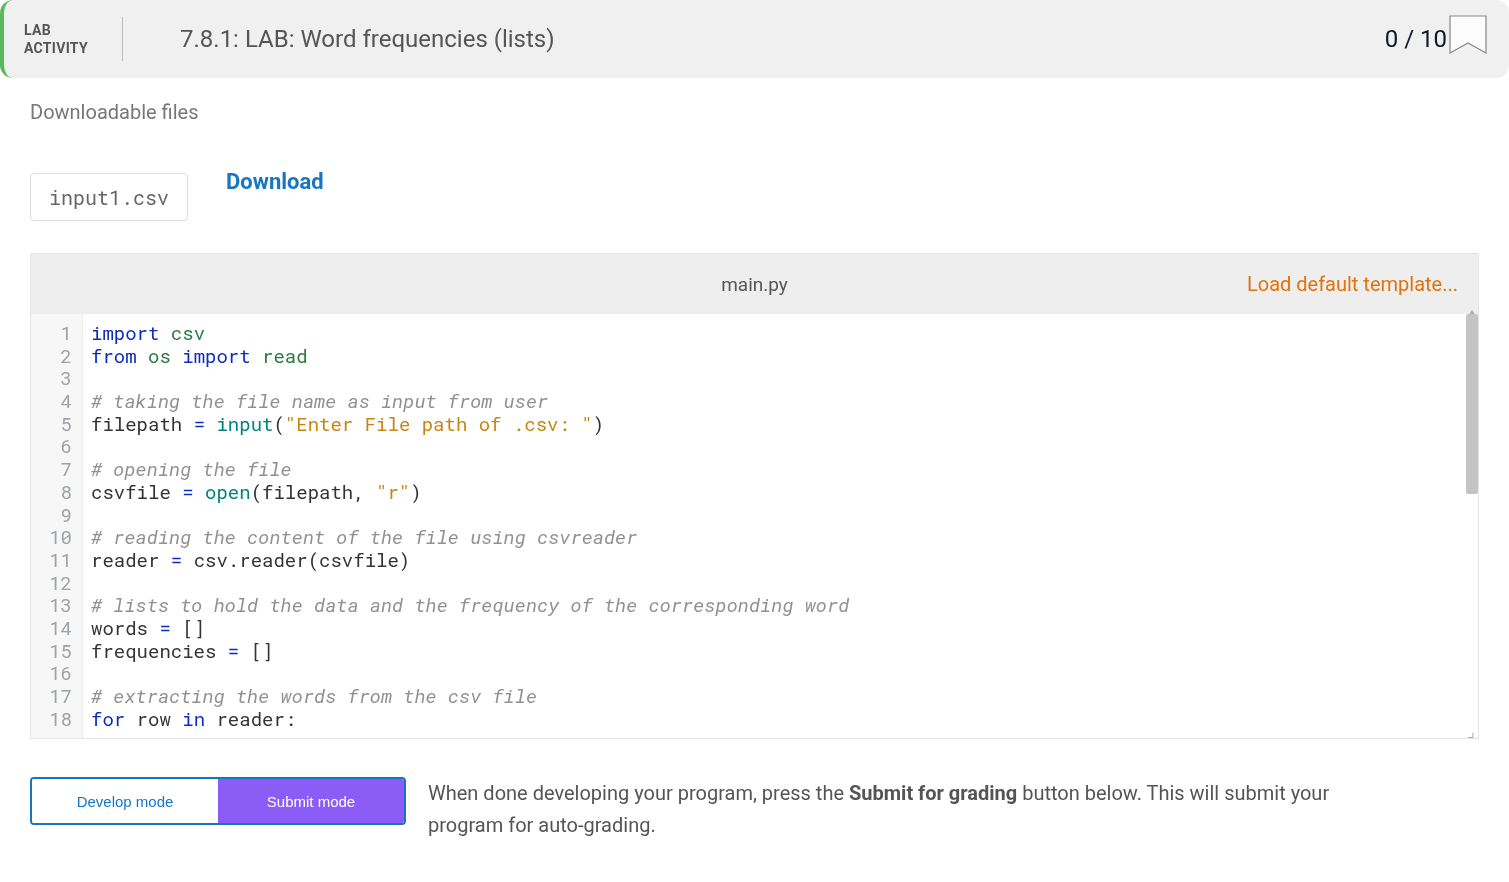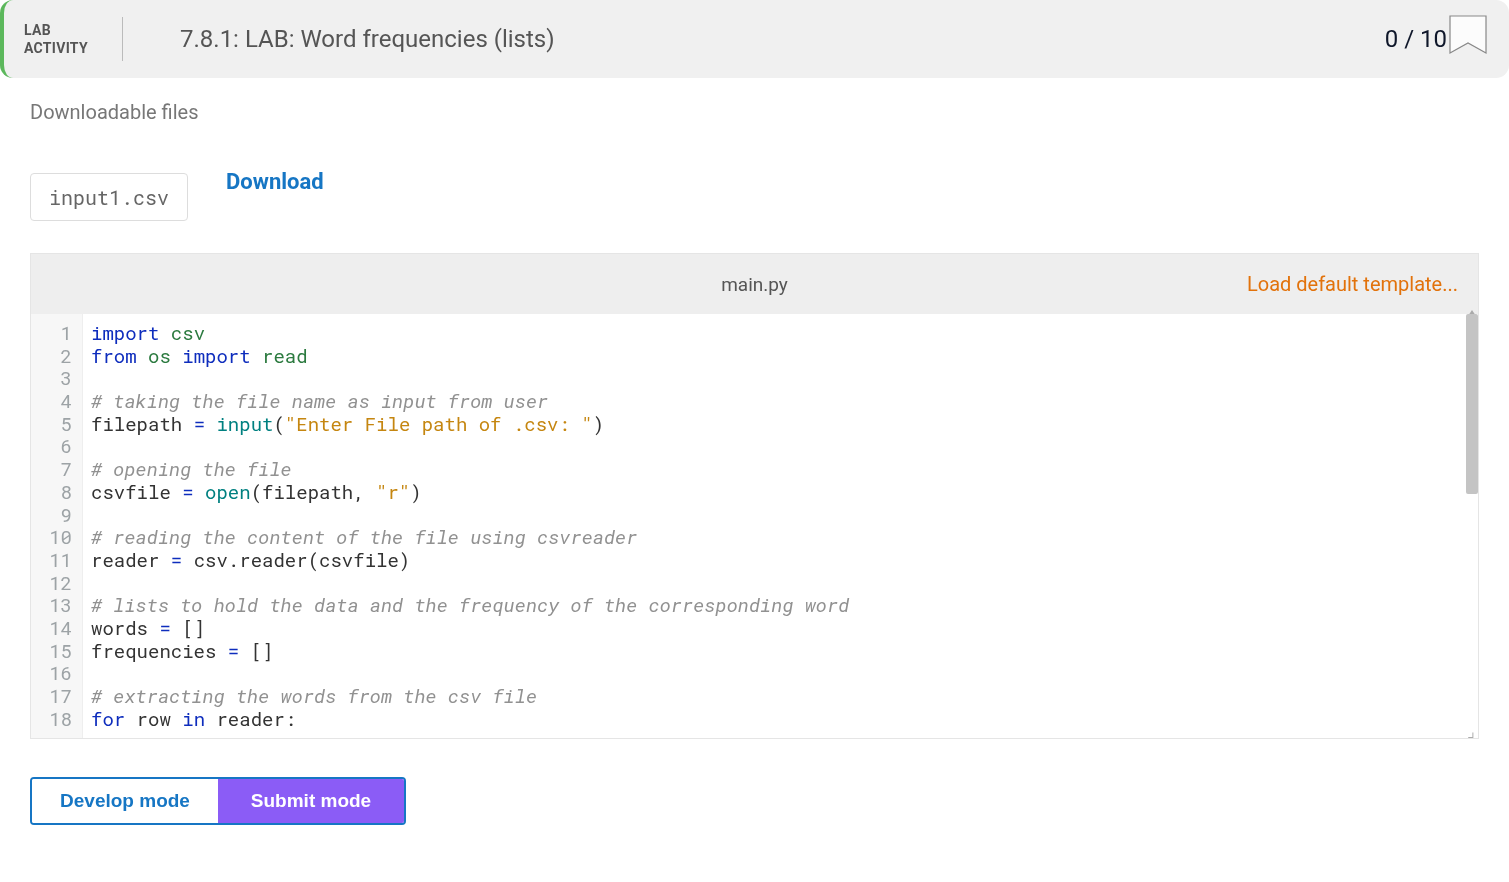--- a/index.html
+++ b/index.html
@@ -176,22 +176,22 @@
     display: flex;
     border: 2px solid #1676c4;
     border-radius: 4px;
     overflow: hidden;
     height: 48px;
   }
   .mode-btn {
     border: none;
     background: #fff;
     color: #1676c4;
-    font-size: 19px;
-    font-weight: 700;
+    font-size: 15px;
+    font-weight: 400;
     width: 186px;
     cursor: pointer;
   }
   .mode-btn.active {
     background: #8b5cf6;
     color: #fff;
   }
   .hint-text {
     font-size: 20px;
     color: #555;
@@ -256,13 +256,16 @@
     <div class="scroll-indicator"></div>
     <div class="resize-handle">⌟</div>
   </div>
 </div>
 
 <div class="bottom-row">
   <div class="mode-buttons">
     <button class="mode-btn">Develop mode</button>
     <button class="mode-btn active">Submit mode</button>
   </div>
+  <div class="hint-text">
+    <span>When done developing your program, press the </span><b>Submit for grading</b><span> button below. This will submit your program for auto-grading.</span>
+  </div>
 </div>
 
 </body></html>

